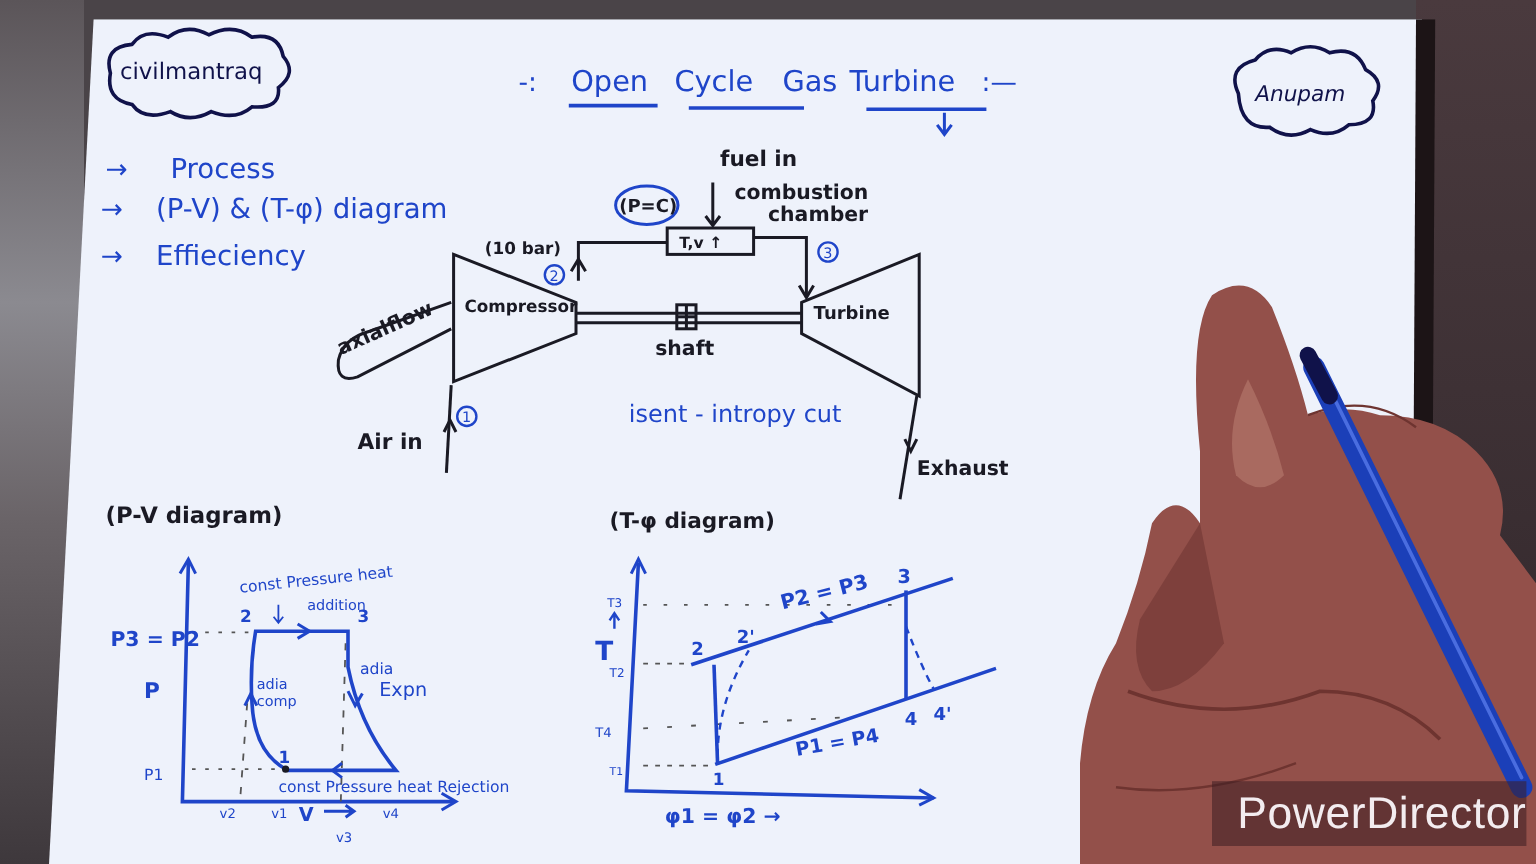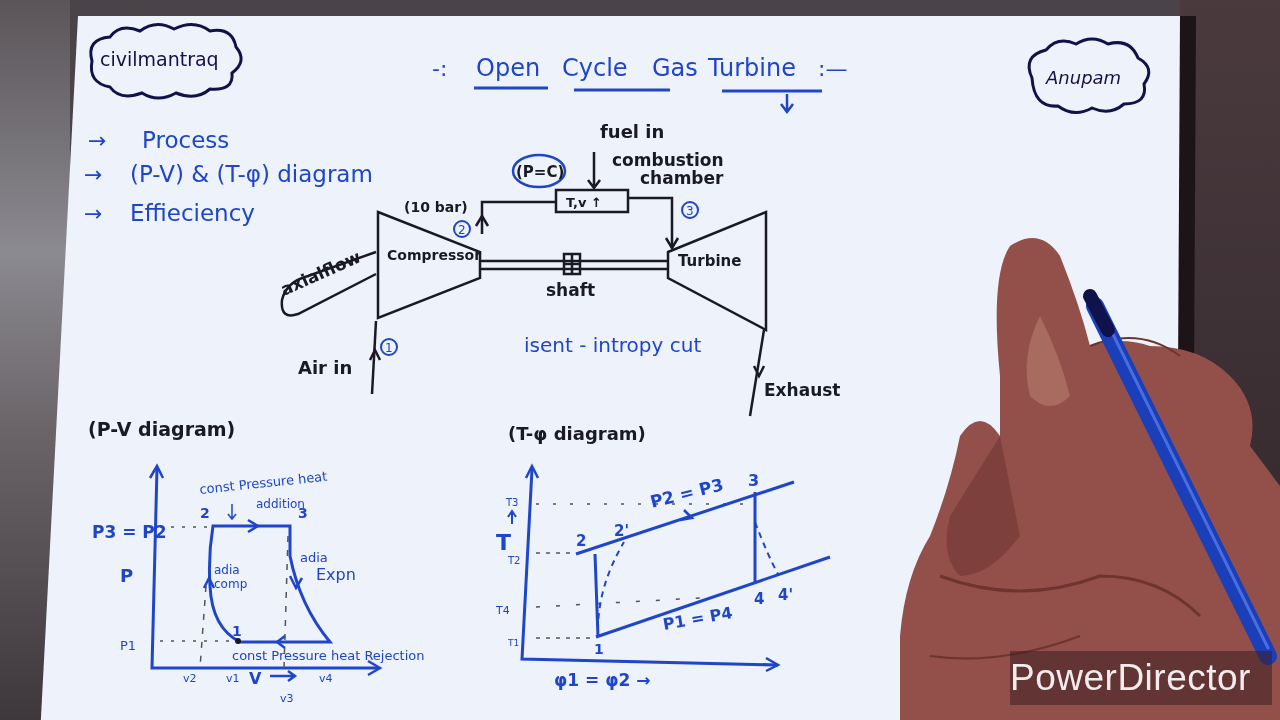--- a/index.html
+++ b/index.html
@@ -20,21 +20,21 @@
       position: absolute; left: 0; top: 16px; width: 1240px; height: 720px; padding-left: 24px;
     }
     svg.board { position: absolute; left: 0; top: 0; }
     .hw { font-family: "DejaVu Sans", sans-serif; }
     .blue { fill: #1f45c9; }
     .navy { fill: #10124a; }
     .watermark {
       position: absolute; left: 1010px; top: 651px; width: 262px; height: 54px;
       background: rgba(60, 30, 34, 0.55);
       color: #f3ecef; font-family: "Liberation Sans", sans-serif;
-      font-size: 37px; font-weight: 300; line-height: 54px; text-align: left;
+      font-size: 37px; font-weight: 300; line-height: 54px; text-align: right;
       letter-spacing: 0.5px;
     }
   </style>
 </head>
 <body>
 
 <div class="bg-left"></div>
 <div class="bg-right"></div>
 
 <div class="paper">

